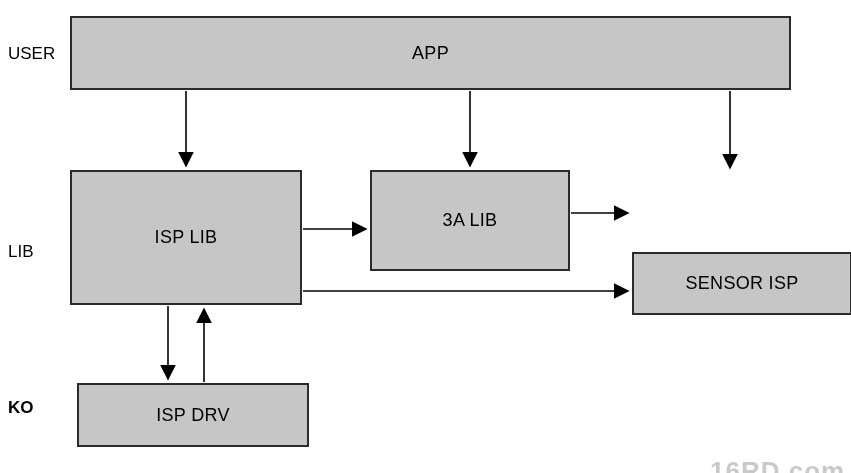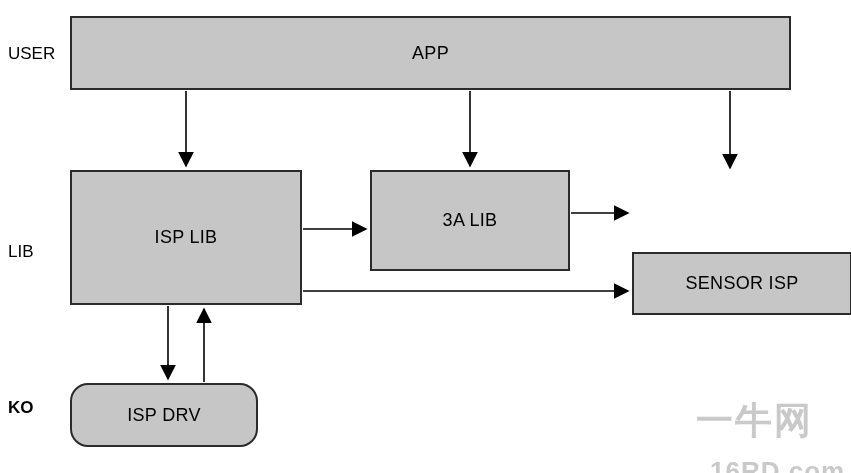--- a/index.html
+++ b/index.html
@@ -31,21 +31,21 @@
     font-size: 18px;
     color: #000000;
     letter-spacing: 0.3px;
   }
 
   .node-app        { left: 70px;  top: 16px;  width: 721px; height: 74px; }
   .node-isp-lib    { left: 70px;  top: 170px; width: 232px; height: 135px; }
   .node-3a-lib     { left: 370px; top: 170px; width: 200px; height: 101px; }
   .node-sensor-3a  { left: 632px; top: 172px; width: 196px; height: 62px; }
   .node-sensor-isp { left: 632px; top: 232px; width: 220px; height: 63px; margin-top: 20px; }
-  .node-isp-drv    { left: 70px;  top: 383px; width: 188px; height: 64px; border-radius: 18px; }
+  .node-isp-drv    { left: 77px;  top: 383px; width: 232px; height: 64px; }
 
   .row-label {
     position: absolute;
     font-size: 17px;
     color: #000000;
   }
   .row-label-user { left: 8px; top: 44px; }
   .row-label-lib  { left: 8px; top: 242px; }
   .row-label-ko   { left: 8px; top: 398px; font-weight: bold; }
 
@@ -109,16 +109,15 @@
 
 
   <div class="node node-sensor-isp">
     <span>SENSOR ISP</span>
   </div>
 
   <div class="node node-isp-drv">
     <span>ISP DRV</span>
   </div>
 
-  <div class="watermark-line1">一牛网</div>
   <div class="watermark-line2">16RD.com</div>
 
 </div>
 
 </body></html>

